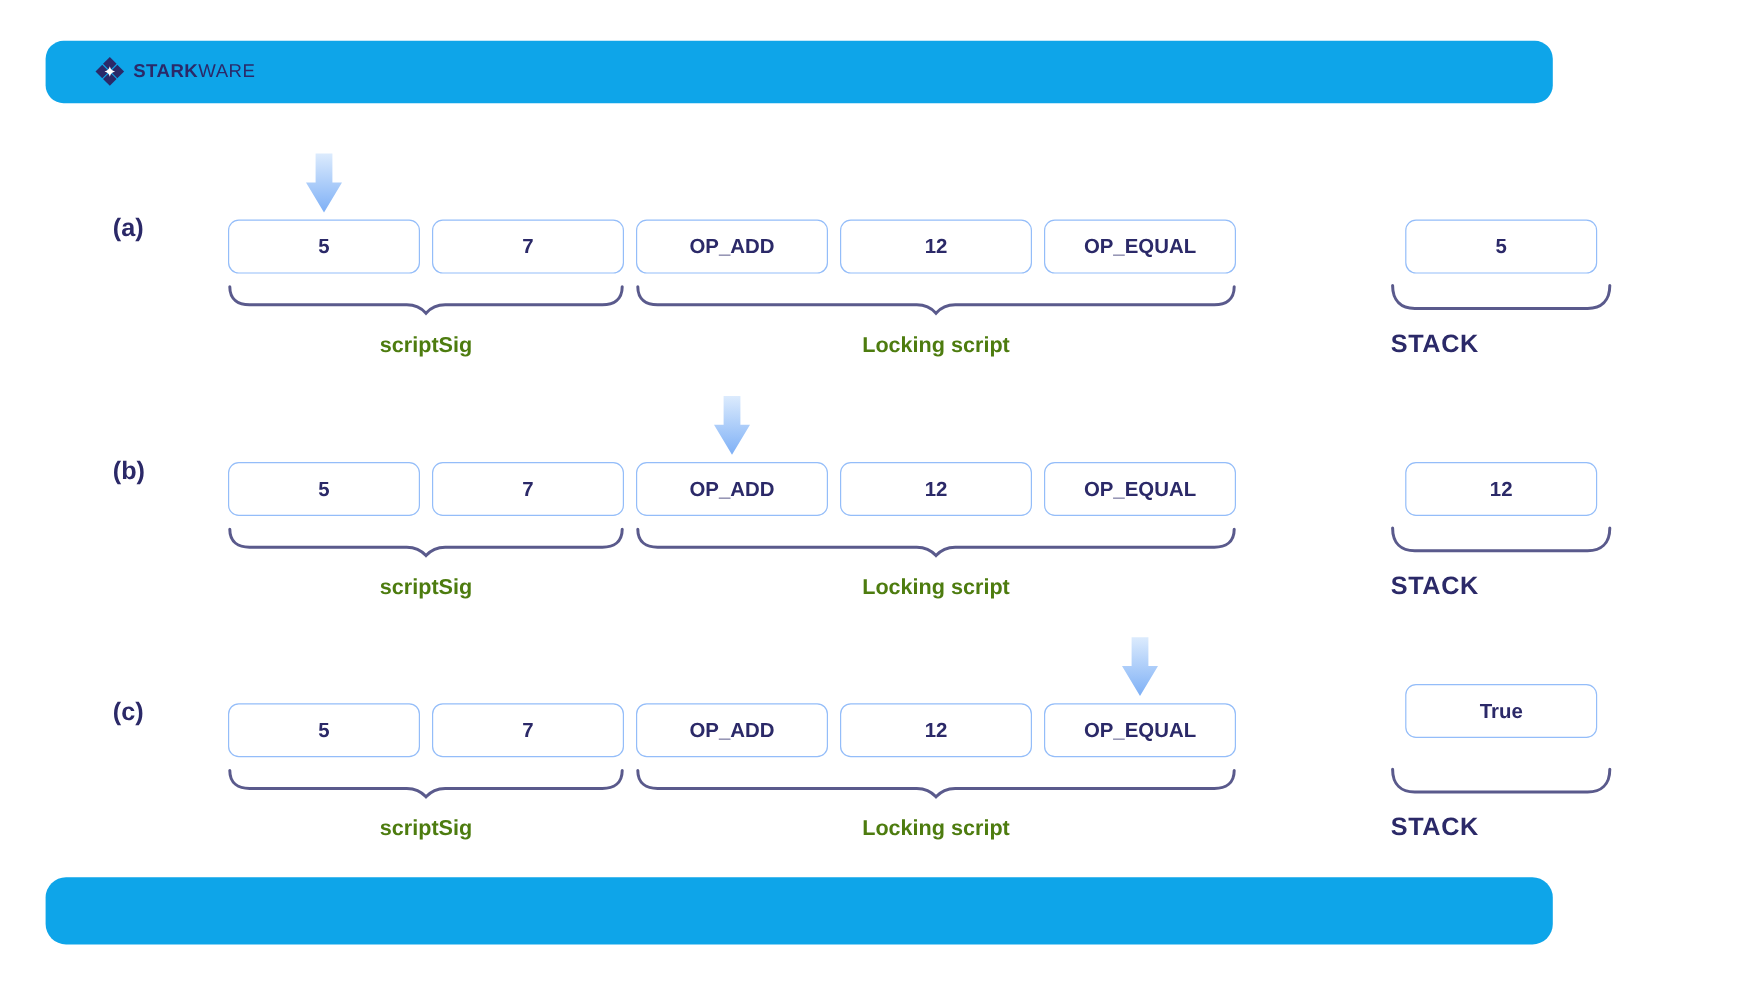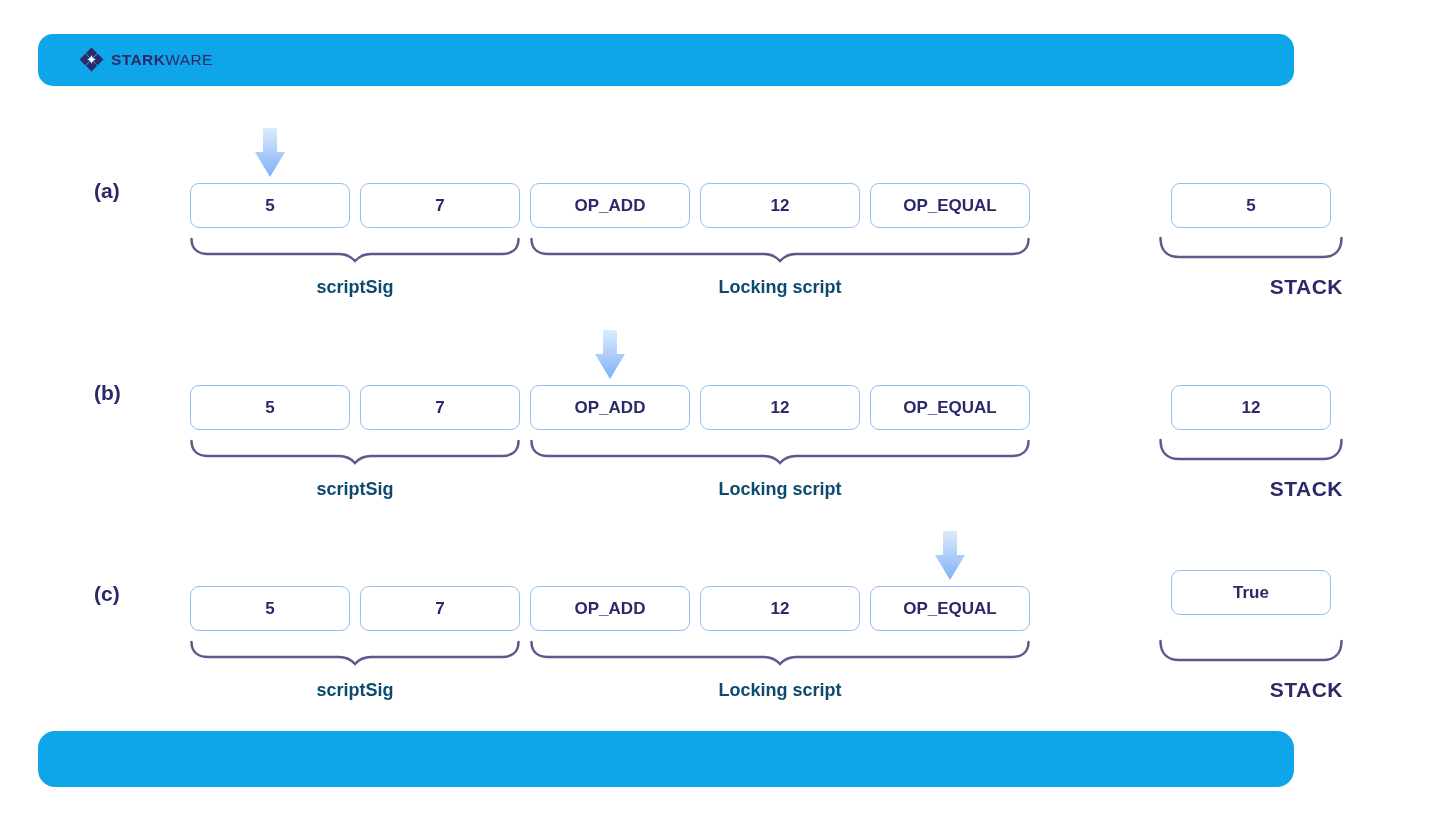--- a/index.html
+++ b/index.html
@@ -24,24 +24,24 @@
   .cell{
     position:absolute;width:160px;height:45px;background:#ffffff;
     border:1.5px solid #94bdf9;border-radius:9px;box-sizing:border-box;
     display:flex;align-items:center;justify-content:center;
     font-size:17px;font-weight:700;color:#2b2968;
   }
   .arrow{position:absolute;width:32px;height:50px;}
   .brace{position:absolute;height:24px;overflow:visible;}
   .bracket{position:absolute;height:22px;overflow:visible;}
   .group-label{
-    position:absolute;text-align:center;font-size:18px;font-weight:700;color:#0c4a6e;
+    position:absolute;text-align:center;font-size:18px;font-weight:700;color:#4d7c0f;
   }
   .stack-label{
-    position:absolute;text-align:right;font-size:21px;font-weight:700;
+    position:absolute;text-align:left;font-size:21px;font-weight:700;
     letter-spacing:0.5px;color:#2b2968;
   }
   svg{display:block;overflow:visible;}
 </style>
 </head>
 <body>
 
 <div class="canvas">
 
   <svg width="0" height="0" style="position:absolute">

